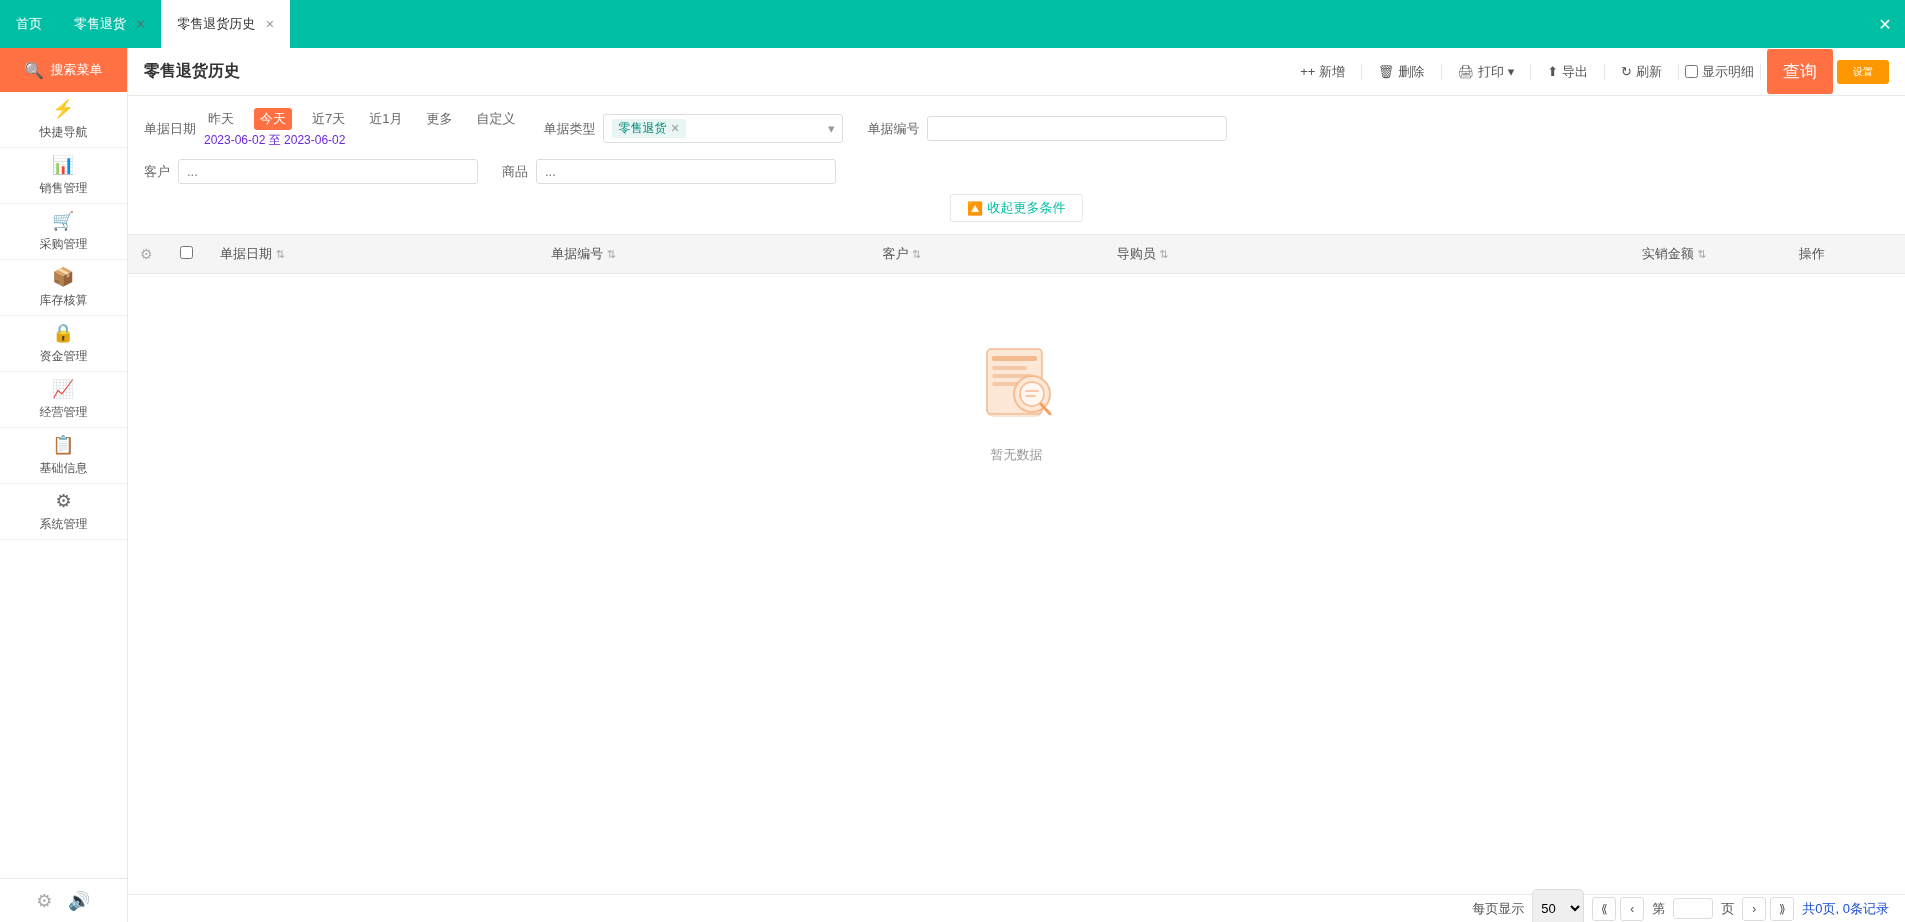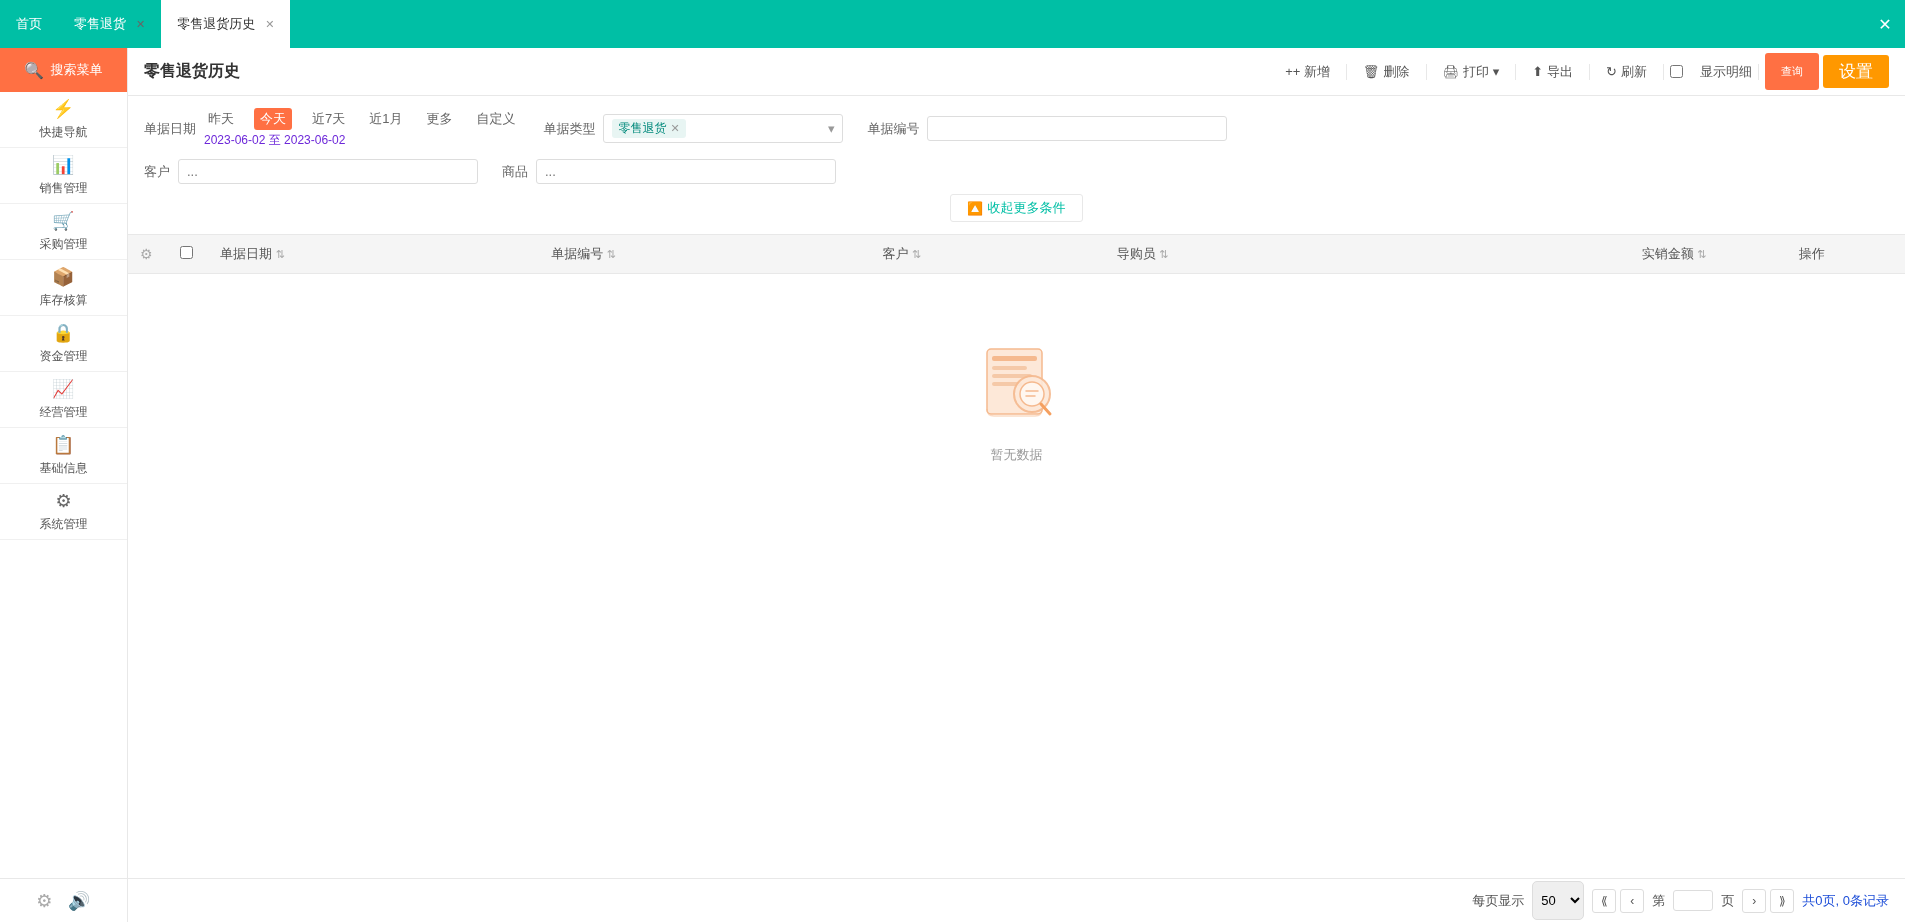--- a/index.html
+++ b/index.html
@@ -27,23 +27,23 @@
     .sidebar-bottom { margin-top: auto; height: 44px; background: #fff; border-top: 1px solid #e8e8e8; display: flex; align-items: center; justify-content: center; gap: 16px; }
     .sidebar-bottom-icon { font-size: 18px; color: #aaa; cursor: pointer; }
 
     
     .content { flex: 1; overflow: hidden; display: flex; flex-direction: column; }
 
     
     .page-header { height: 48px; background: #fff; border-bottom: 1px solid #e8e8e8; display: flex; align-items: center; padding: 0 16px; gap: 12px; flex-shrink: 0; }
     .page-title { font-size: 16px; font-weight: bold; color: #333; flex: 1; }
     .action-btn { display: flex; align-items: center; gap: 4px; padding: 4px 10px; font-size: 13px; cursor: pointer; color: #555; border: none; background: transparent; }
-    .query-btn { background: #ff7043; color: #fff; border: none; padding: 11px 16px; border-radius: 3px; cursor: pointer; font-size: 11px; }
-    .settings-btn { background: #ff9800; color: #fff; border: none; padding: 5px 16px; border-radius: 3px; cursor: pointer; font-size: 17px; }
-    .display-toggle { display: flex; align-items: center; gap: 17px; font-size: 13px; color: #555; }
+    .query-btn { background: #ff7043; color: #fff; border: none; padding: 11px 16px; border-radius: 3px; cursor: pointer; font-size: 17px; }
+    .settings-btn { background: #ff9800; color: #fff; border: none; padding: 5px 16px; border-radius: 3px; cursor: pointer; font-size: 10px; }
+    .display-toggle { display: flex; align-items: center; gap: 4px; font-size: 13px; color: #555; }
     .display-toggle input { cursor: pointer; }
 
     
     .filter-area { background: #fff; padding: 12px 16px; border-bottom: 1px solid #e8e8e8; flex-shrink: 0; }
     .filter-row { display: flex; align-items: center; gap: 24px; margin-bottom: 10px; }
     .filter-item { display: flex; align-items: center; gap: 8px; }
     .filter-label { color: #666; font-size: 13px; white-space: nowrap; }
     .date-shortcuts { display: flex; gap: 16px; }
     .date-shortcut { font-size: 13px; color: #666; cursor: pointer; padding: 2px 4px; }
     .date-shortcut.today { background: #ff7043; color: #fff; border-radius: 3px; padding: 2px 6px; }
@@ -62,21 +62,21 @@
     .data-table th.sortable { cursor: pointer; }
     .data-table th.sortable::after { content: ' ⇅'; font-size: 11px; color: #aaa; }
     .settings-col { width: 40px; text-align: center; }
     .check-col { width: 40px; text-align: center; }
     .table-settings-icon { color: #aaa; cursor: pointer; font-size: 14px; }
     .empty-state { display: flex; flex-direction: column; align-items: center; justify-content: center; padding: 60px 0; }
     .empty-icon { width: 100px; height: 100px; margin-bottom: 12px; }
     .empty-text { color: #999; font-size: 13px; }
 
     
-    .pagination { height: 44px; background: #fff; border-top: 1px solid #e8e8e8; display: flex; align-items: center; justify-content: flex-end; padding: 0 16px; gap: 8px; flex-shrink: 0; font-size: 13px; color: #555; }
+    .pagination { height: 28px; background: #fff; border-top: 1px solid #e8e8e8; display: flex; align-items: center; justify-content: flex-end; padding: 0 16px; gap: 8px; flex-shrink: 0; font-size: 13px; color: #555; }
     .page-size-label { color: #555; }
     .page-size-select { border: 1px solid #ddd; border-radius: 5px; padding: 10px 4px; font-size: 13px; cursor: pointer; }
     .page-nav { display: flex; align-items: center; gap: 4px; }
     .page-nav-btn { width: 24px; height: 24px; display: flex; align-items: center; justify-content: center; border: 1px solid #ddd; border-radius: 3px; cursor: pointer; color: #555; background: #fff; font-size: 12px; }
     .page-input { border: 1px solid #ddd; border-radius: 3px; padding: 2px 4px; width: 40px; text-align: center; font-size: 13px; }
     .total-info { color: #1d4ed8; }
 
     .divider { width: 1px; height: 16px; background: #e8e8e8; margin: 0 2px; }
 
     .header-right-actions { display: flex; align-items: center; gap: 4px; }

